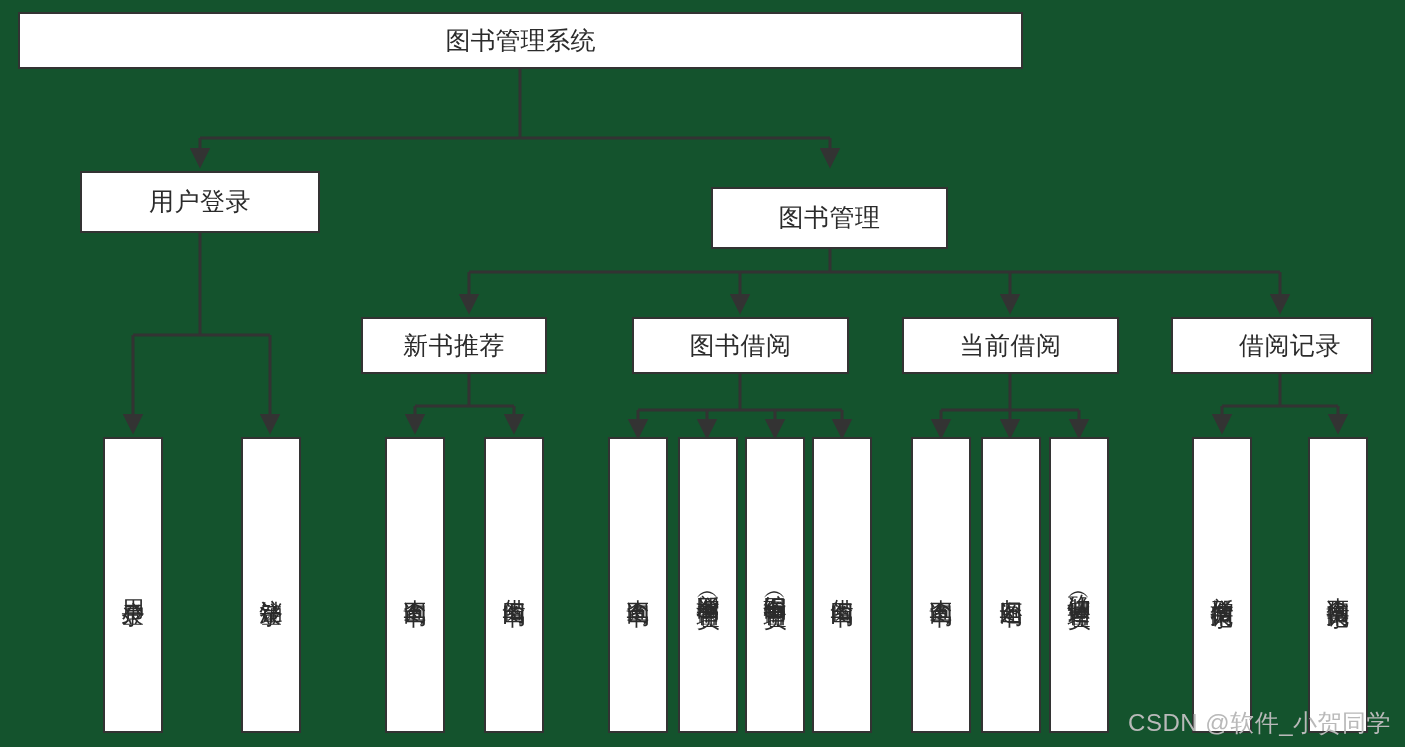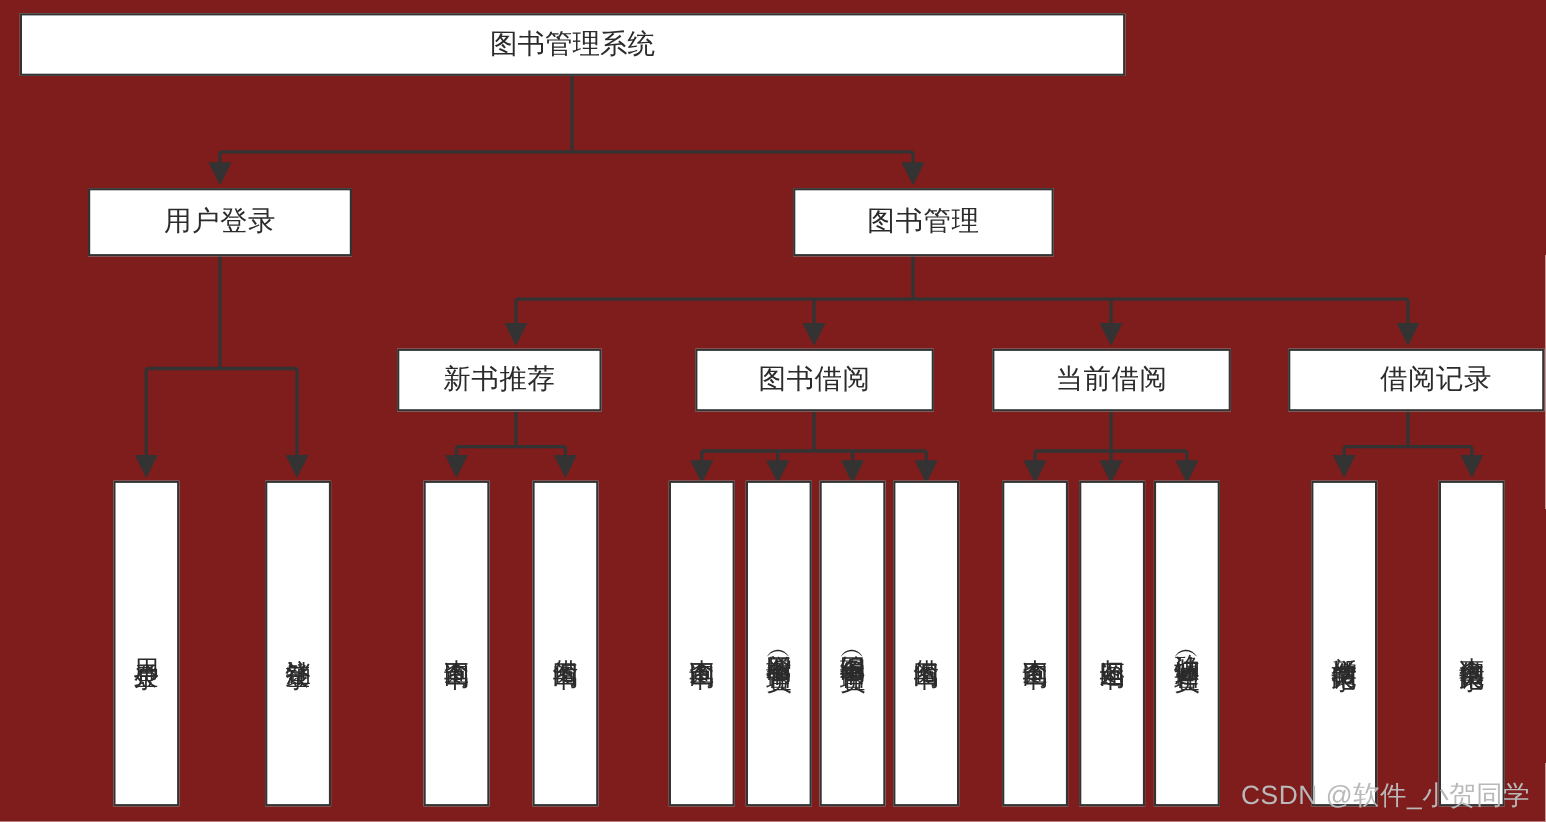--- a/index.html
+++ b/index.html
@@ -7,21 +7,21 @@
     padding: 0;
     background: #ffffff;
   }
   body {
     font-family: "Liberation Sans", "DejaVu Sans", sans-serif;
   }
   #canvas {
     position: relative;
     width: 1405px;
     height: 747px;
-    background: #7f1d1d;
+    background: #14532d;
     overflow: hidden;
   }
   #wires {
     position: absolute;
     left: 0;
     top: 0;
     width: 1405px;
     height: 747px;
     pointer-events: none;
   }
@@ -114,26 +114,26 @@
       <path d="M 1280 374 L 1280 406"></path>
       <path d="M 1222 406 L 1338 406"></path>
       <path d="M 1222 406 L 1222 431" marker-end="url(#arrow)"></path>
       <path d="M 1338 406 L 1338 431" marker-end="url(#arrow)"></path>
     </g>
   </svg>
 
   <div class="node root" style="left:18px; top:12px; width:1005px; height:57px;">图书管理系统</div>
 
   <div class="node horiz" style="left:80px; top:171px; width:240px; height:62px;">用户登录</div>
-  <div class="node horiz" style="left:711px; top:171px; width:237px; height:62px;margin-left:10px;">图书管理</div>
+  <div class="node horiz" style="left:711px; top:187px; width:237px; height:62px;">图书管理</div>
 
   <div class="node horiz" style="left:361px; top:317px; width:186px; height:57px;">新书推荐</div>
   <div class="node horiz" style="left:632px; top:317px; width:217px; height:57px;">图书借阅</div>
   <div class="node horiz" style="left:902px; top:317px; width:217px; height:57px;">当前借阅</div>
-  <div class="node horiz" style="left:1171px; top:317px; width:233px; height:57px;padding-left:36px;">借阅记录</div>
+  <div class="node horiz" style="left:1171px; top:317px; width:202px; height:57px;padding-left:36px;">借阅记录</div>
 
   <div class="node vert" style="left:103px; top:437px; width:60px; height:296px;">用户登录</div>
   <div class="node vert" style="left:241px; top:437px; width:60px; height:296px;">注销登录</div>
 
   <div class="node vert" style="left:385px; top:437px; width:60px; height:296px;">查询图书</div>
   <div class="node vert" style="left:484px; top:437px; width:60px; height:296px;">借阅图书</div>
 
   <div class="node vert" style="left:608px; top:437px; width:60px; height:296px;">查询图书</div>
   <div class="node vert" style="left:678px; top:437px; width:60px; height:296px;">新增图书（管理员）</div>
   <div class="node vert" style="left:745px; top:437px; width:60px; height:296px;">编辑图书（管理员）</div>

